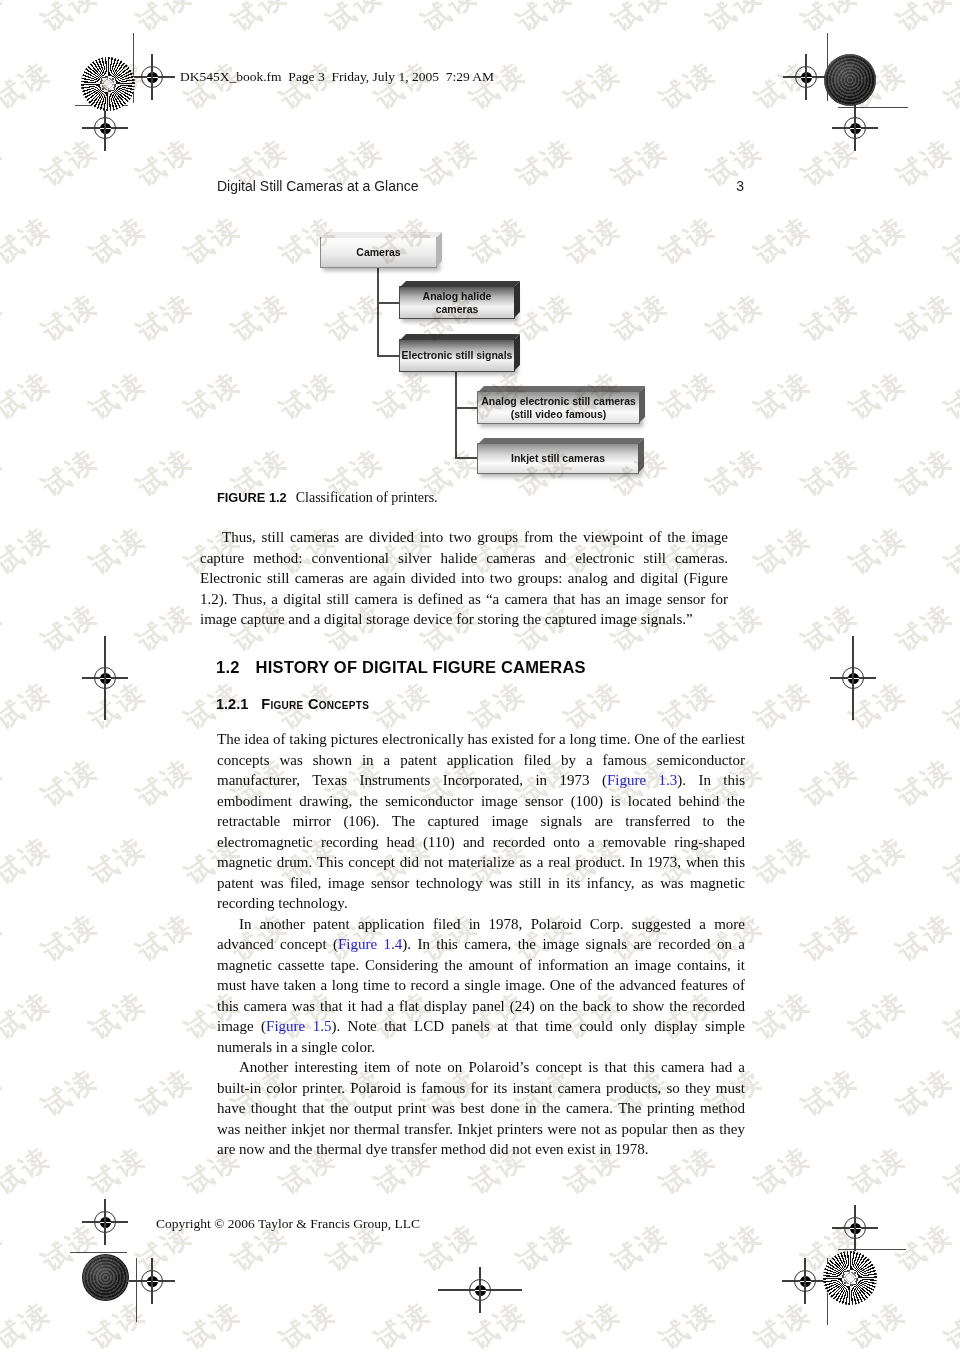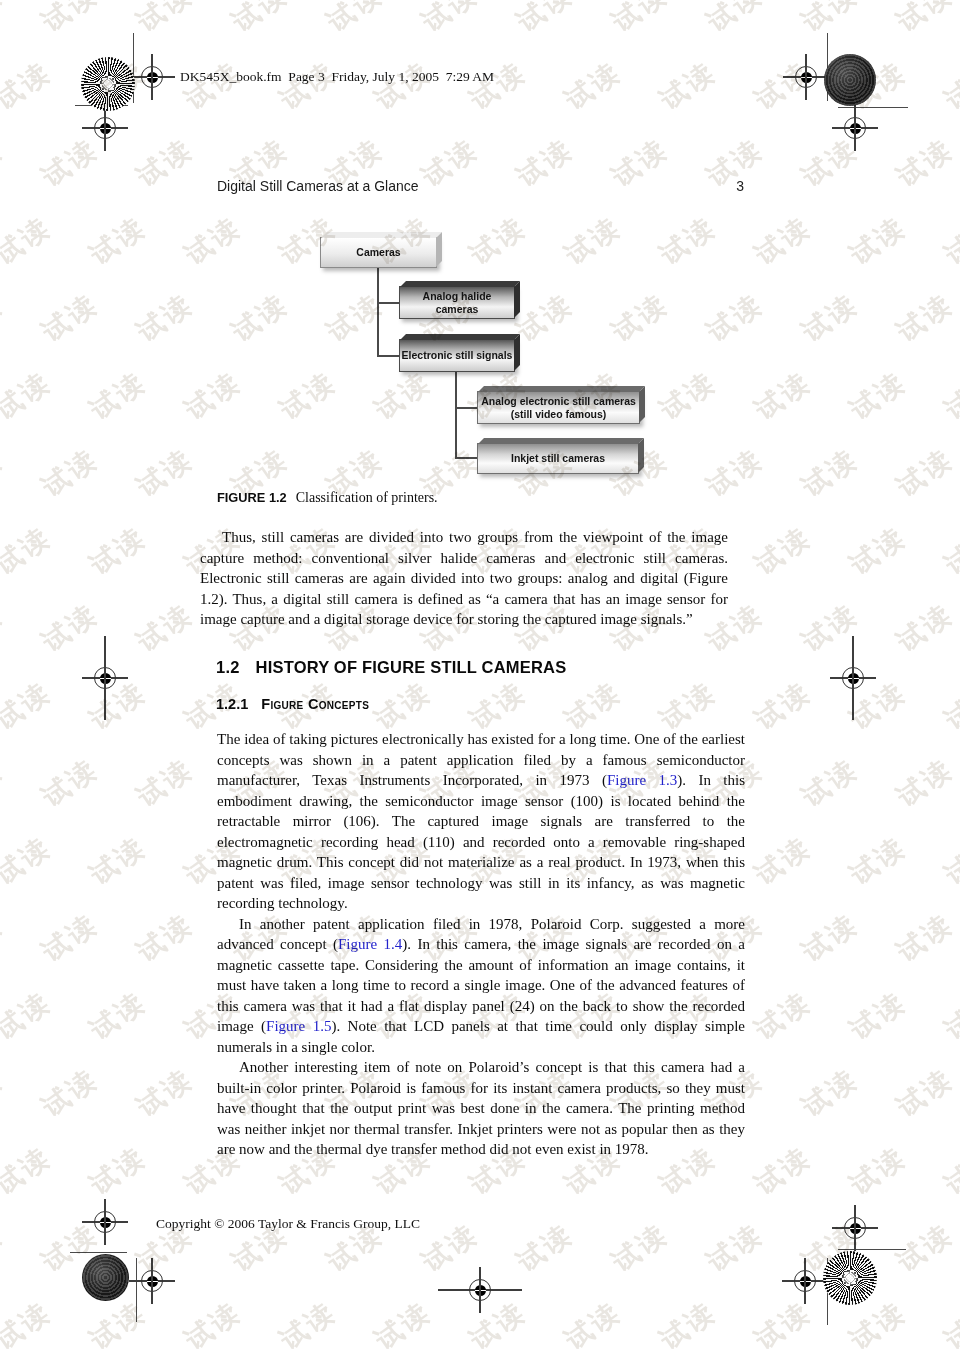--- a/index.html
+++ b/index.html
@@ -187,21 +187,21 @@
 
     <div class="fig-caption">
       <span class="cap-label">FIGURE 1.2</span><span>Classification of printers.</span>
     </div>
 
     <div class="intro">
       <p class="justpara indent"><span>Thus, still cameras are divided into two groups from the viewpoint of the image capture method: conventional silver halide cameras and electronic still cameras. Electronic still cameras are again divided into two groups: analog and digital (Figure 1.2). Thus, a digital still camera is defined as “a camera that has an image sensor for image capture and a digital storage device for storing the captured image signals.”</span></p>
     </div>
 
     <h2 class="sect">
-      <span class="num">1.2</span><span>HISTORY OF FIGURE STILL CAMERAS</span>
+      <span class="num">1.2</span><span>HISTORY OF DIGITAL FIGURE CAMERAS</span>
     </h2>
 
     <h3 class="subsect">
       <span class="num">1.2.1</span><span class="sc">Figure Concepts</span>
     </h3>
 
     <div class="bodytext">
       <p class="justpara"><span>The idea of taking pictures electronically has existed for a long time. One of the earliest concepts was shown in a patent application filed by a famous semiconductor manufacturer, Texas Instruments Incorporated, in 1973 (</span><span class="fig-link">Figure 1.3</span><span>). In this embodiment drawing, the semiconductor image sensor (100) is located behind the retractable mirror (106). The captured image signals are transferred to the electromagnetic recording head (110) and recorded onto a removable ring-shaped magnetic drum. This concept did not materialize as a real product. In 1973, when this patent was filed, image sensor technology was still in its infancy, as was magnetic recording technology.</span></p>
       <p class="justpara indent"><span>In another patent application filed in 1978, Polaroid Corp. suggested a more advanced concept (</span><span class="fig-link">Figure 1.4</span><span>). In this camera, the image signals are recorded on a magnetic cassette tape. Considering the amount of information an image contains, it must have taken a long time to record a single image. One of the advanced features of this camera was that it had a flat display panel (24) on the back to show the recorded image (</span><span class="fig-link">Figure 1.5</span><span>). Note that LCD panels at that time could only display simple numerals in a single color.</span></p>
       <p class="justpara indent"><span>Another interesting item of note on Polaroid’s concept is that this camera had a built-in color printer. Polaroid is famous for its instant camera products, so they must have thought that the output print was best done in the camera. The printing method was neither inkjet nor thermal transfer. Inkjet printers were not as popular then as they are now and the thermal dye transfer method did not even exist in 1978.</span></p>

